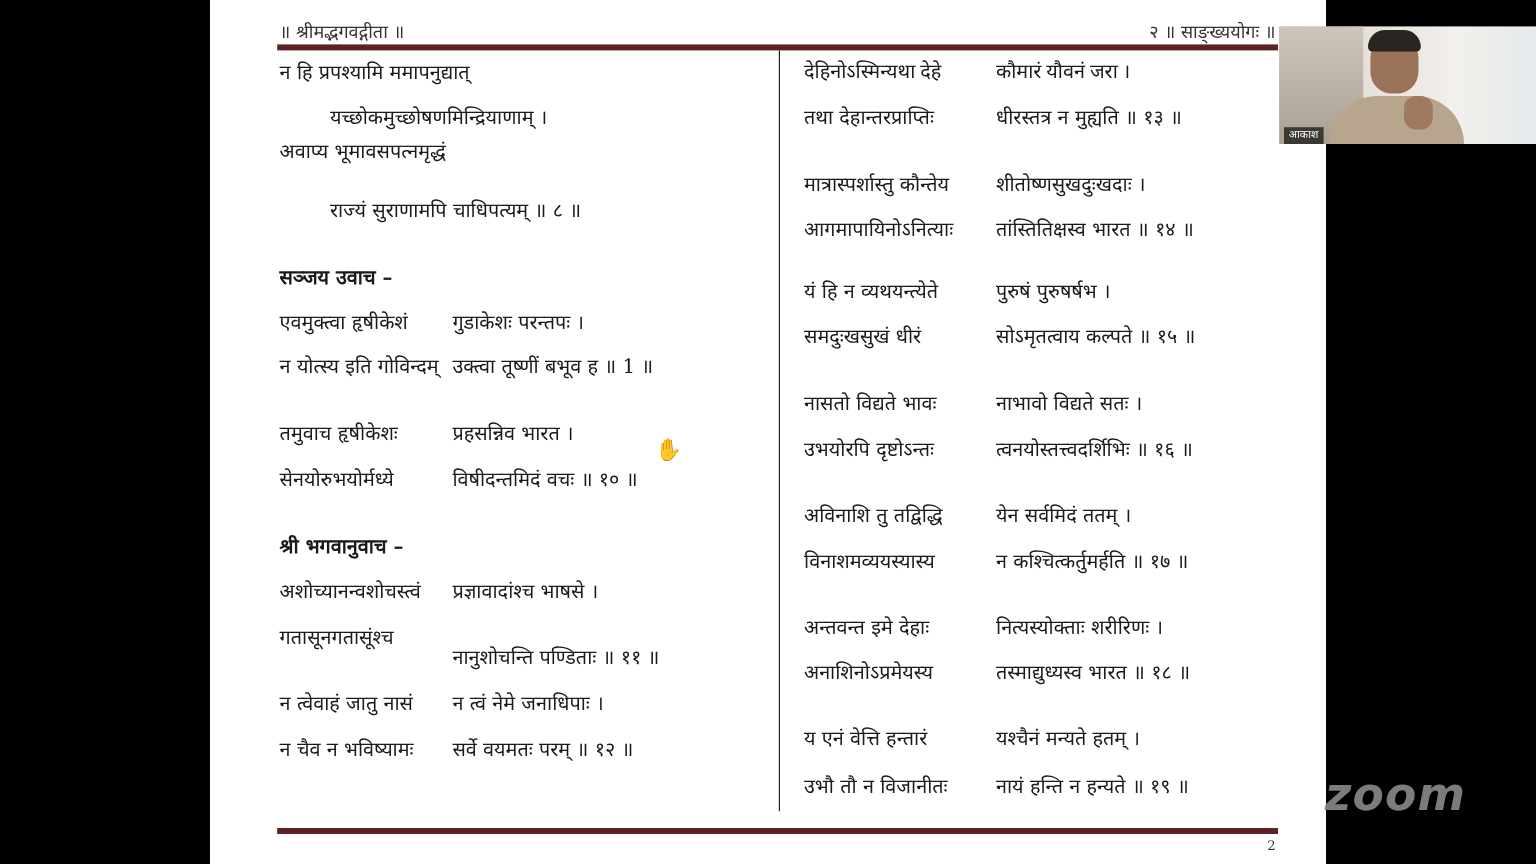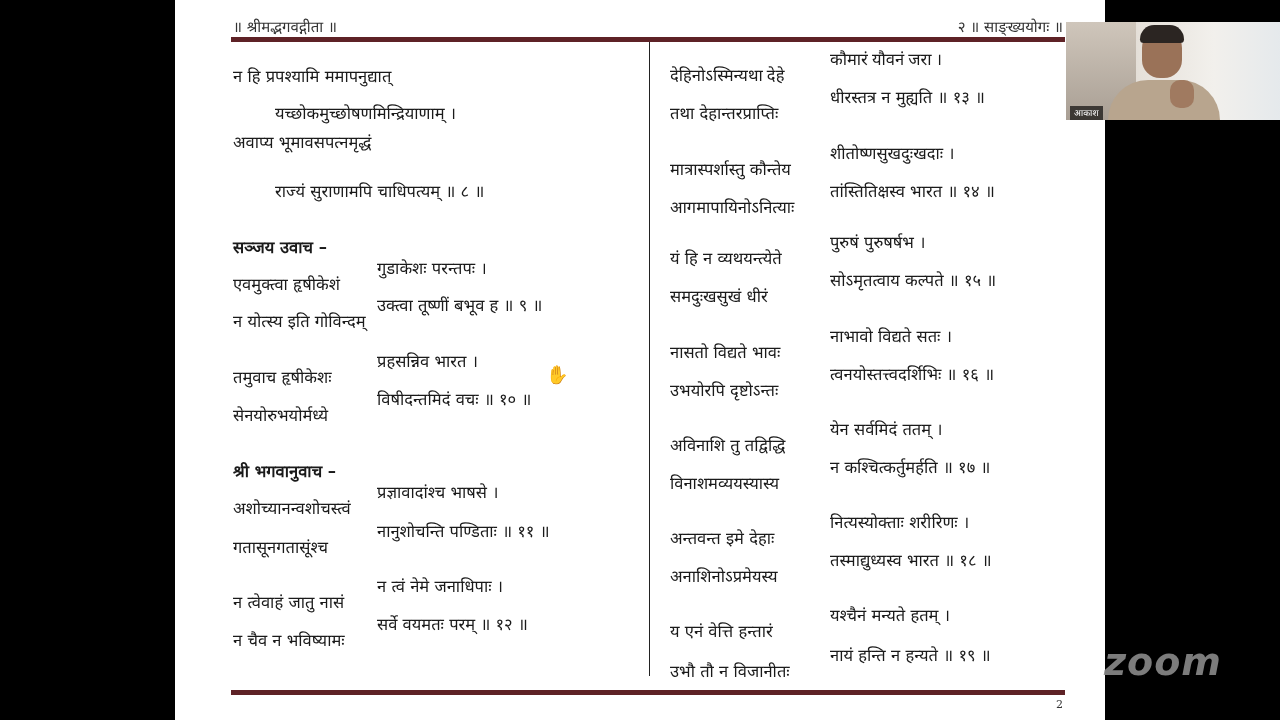--- a/index.html
+++ b/index.html
@@ -29,21 +29,21 @@
     .page-number {
       position: absolute; right: 42px; top: 698px; font-size: 11px; color: #333;
     }
     .col { position: absolute; top: 0; }
     .col.left { left: 58px; }
     .col.right { left: 495px; }
     .line {
       position: absolute; white-space: nowrap; font-size: 16.5px; color: #1a1a1a;
       line-height: 22px;
     }
-    .line .a { display: inline-block; margin-top: 16px; }
+    .line .a { display: inline-block; }
     .line .b { display: inline-block; }
     .line.indent { padding-left: 42px; }
     .speaker { font-weight: bold; }
 
     .video-tile {
       position: absolute; left: 1066px; top: 22px; width: 246px; height: 98px;
       background: linear-gradient(90deg, #b9b2a8 0%, #e6e1da 30%, #f2f0ec 60%, #dfe6ec 100%);
       overflow: hidden;
     }
     .video-tile .wall { position: absolute; left: 0; top: 0; width: 70px; height: 98px; background: linear-gradient(180deg,#cfc6bb,#a99f94); }
@@ -87,26 +87,26 @@
     <div class="rule top"></div>
     <div class="col-divider"></div>
 
     <div class="col left" id="left-col">
         <div class="line" style="top: 50px;"><span class="a">न हि प्रपश्यामि ममापनुद्यात्</span></div>
         <div class="line indent" style="top: 87px;"><span class="a">यच्छोकमुच्छोषणमिन्द्रियाणाम् ।</span></div>
         <div class="line" style="top: 116px;"><span class="a">अवाप्य भूमावसपत्नमृद्धं</span></div>
         <div class="line indent" style="top: 165px;"><span class="a">राज्यं सुराणामपि चाधिपत्यम् ॥ ८ ॥</span></div>
         <div class="line speaker" style="top: 221px;"><span class="a">सञ्जय उवाच –</span></div>
         <div class="line" style="top: 258px;"><span class="a">एवमुक्त्वा हृषीकेशं</span><span class="b" style="position: absolute; left: 144px;">गुडाकेशः परन्तपः ।</span></div>
-        <div class="line" style="top: 295px;"><span class="a">न योत्स्य इति गोविन्दम्</span><span class="b" style="position: absolute; left: 144px;">उक्त्वा तूष्णीं बभूव ह ॥ ९ ॥</span></div>
+        <div class="line" style="top: 295px;"><span class="a">न योत्स्य इति गोविन्दम्</span><span class="b" style="position: absolute; left: 144px;">उक्त्वा तूष्णीं बभूव ह ॥ 1 ॥</span></div>
         <div class="line" style="top: 351px;"><span class="a">तमुवाच हृषीकेशः</span><span class="b" style="position: absolute; left: 144px;">प्रहसन्निव भारत ।</span></div>
         <div class="line" style="top: 389px;"><span class="a">सेनयोरुभयोर्मध्ये</span><span class="b" style="position: absolute; left: 144px;">विषीदन्तमिदं वचः ॥ १० ॥</span></div>
         <div class="line speaker" style="top: 445px;"><span class="a">श्री भगवानुवाच –</span></div>
         <div class="line" style="top: 482px;"><span class="a">अशोच्यानन्वशोचस्त्वं</span><span class="b" style="position: absolute; left: 144px;">प्रज्ञावादांश्च भाषसे ।</span></div>
-        <div class="line" style="top: 521px;"><span class="a">गतासूनगतासूंश्च</span><span class="b" style="position: absolute; left: 144px;">नानुशोचन्ति पण्डिताः ॥ ११ ॥</span></div>
+        <div class="line" style="top: 521px;"><span class="a">गतासूनगतासूंश्च</span><span class="b" style="position: absolute; left: 144px; margin-top: 16px;">नानुशोचन्ति पण्डिताः ॥ ११ ॥</span></div>
         <div class="line" style="top: 576px;"><span class="a">न त्वेवाहं जातु नासं</span><span class="b" style="position: absolute; left: 144px;">न त्वं नेमे जनाधिपाः ।</span></div>
         <div class="line" style="top: 614px;"><span class="a">न चैव न भविष्यामः</span><span class="b" style="position: absolute; left: 144px;">सर्वे वयमतः परम् ॥ १२ ॥</span></div>
       </div>
     <div class="col right" id="right-col">
         <div class="line" style="top: 49px; font-family: Liberation Serif, serif;"><span class="a">देहिनोऽस्मिन्यथा देहे</span><span class="b" style="position: absolute; left: 160px;">कौमारं यौवनं जरा ।</span></div>
         <div class="line" style="top: 87px;"><span class="a">तथा देहान्तरप्राप्तिः</span><span class="b" style="position: absolute; left: 160px;">धीरस्तत्र न मुह्यति ॥ १३ ॥</span></div>
         <div class="line" style="top: 143px;"><span class="a">मात्रास्पर्शास्तु कौन्तेय</span><span class="b" style="position: absolute; left: 160px;">शीतोष्णसुखदुःखदाः ।</span></div>
         <div class="line" style="top: 181px;"><span class="a">आगमापायिनोऽनित्याः</span><span class="b" style="position: absolute; left: 160px;">तांस्तितिक्षस्व भारत ॥ १४ ॥</span></div>
         <div class="line" style="top: 232px;"><span class="a">यं हि न व्यथयन्त्येते</span><span class="b" style="position: absolute; left: 160px;">पुरुषं पुरुषर्षभ ।</span></div>
         <div class="line" style="top: 270px;"><span class="a">समदुःखसुखं धीरं</span><span class="b" style="position: absolute; left: 160px;">सोऽमृतत्वाय कल्पते ॥ १५ ॥</span></div>

